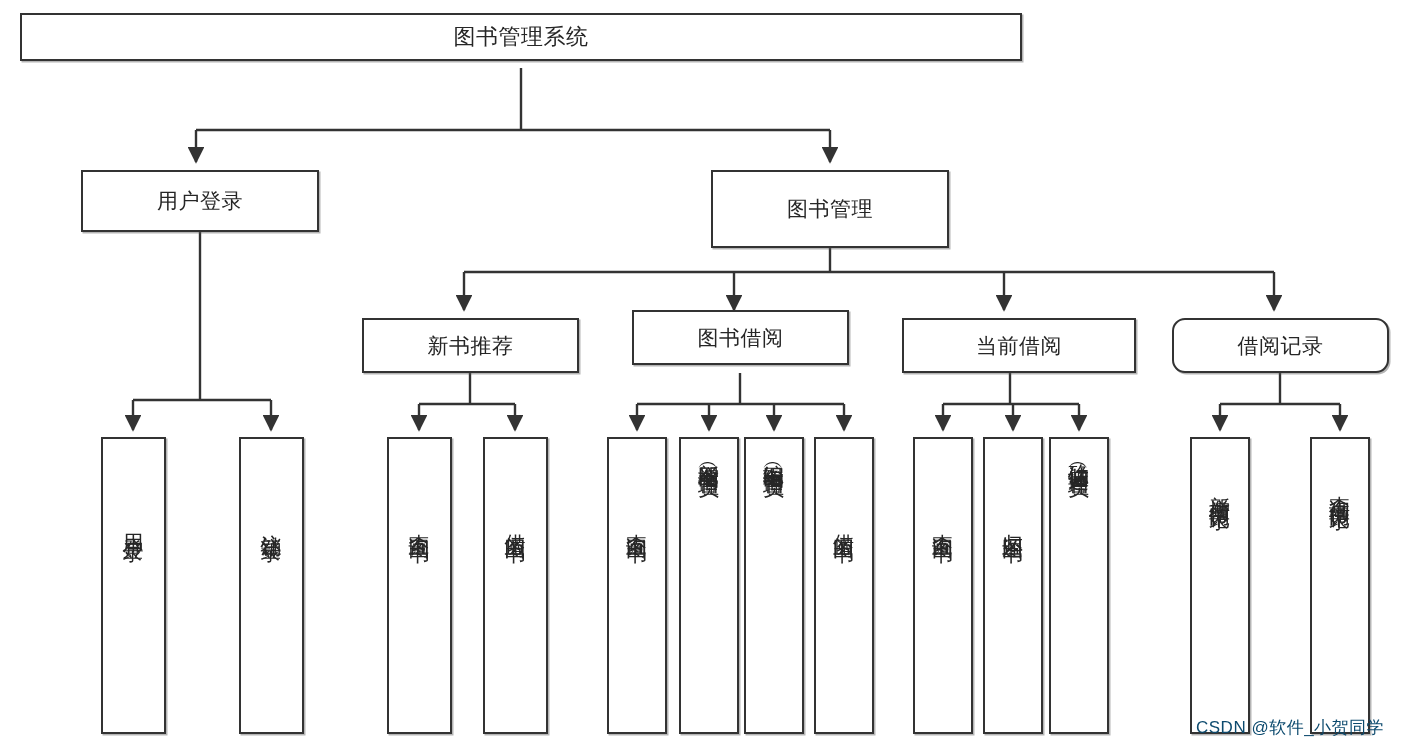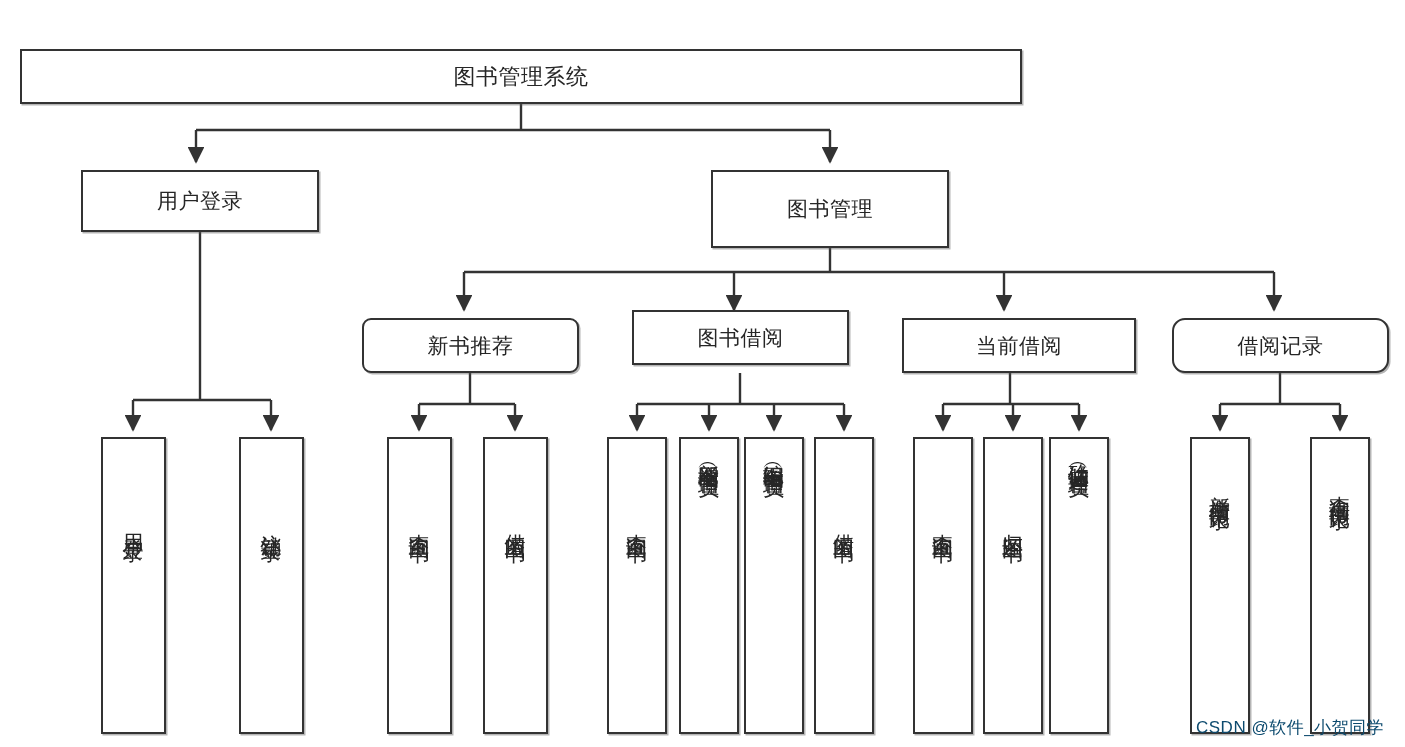--- a/index.html
+++ b/index.html
@@ -131,32 +131,32 @@
       <path d="M 1079 404 L 1079 430" marker-end="url(#arrow)"></path>
     </g>
     <g stroke="#333333" stroke-width="2.4" fill="none">
       <path d="M 1280 373 L 1280 404"></path>
       <path d="M 1220 404 L 1340 404"></path>
       <path d="M 1220 404 L 1220 430" marker-end="url(#arrow)"></path>
       <path d="M 1340 404 L 1340 430" marker-end="url(#arrow)"></path>
     </g>
   </svg>
 
-  <div class="node root horiz" style="left:20px; top:13px; width:1002px; height:55px;margin-top:36px;">
+  <div class="node root horiz" style="left:20px; top:13px; width:1002px; height:48px;">
     <span class="label">图书管理系统</span>
   </div>
 
   <div class="node horiz" style="left:81px; top:170px; width:238px; height:62px;">
     <span class="label">用户登录</span>
   </div>
   <div class="node horiz" style="left:711px; top:170px; width:238px; height:78px;">
     <span class="label">图书管理</span>
   </div>
 
-  <div class="node horiz" style="left:362px; top:318px; width:217px; height:55px;border-radius:9px;">
+  <div class="node horiz" style="left:362px; top:318px; width:217px; height:55px;">
     <span class="label">新书推荐</span>
   </div>
   <div class="node horiz" style="left:632px; top:310px; width:217px; height:55px;">
     <span class="label">图书借阅</span>
   </div>
   <div class="node horiz" style="left:902px; top:318px; width:234px; height:55px;">
     <span class="label">当前借阅</span>
   </div>
   <div class="node horiz" style="left:1172px; top:318px; width:217px; height:55px;border-radius:13px;">
     <span class="label">借阅记录</span>

